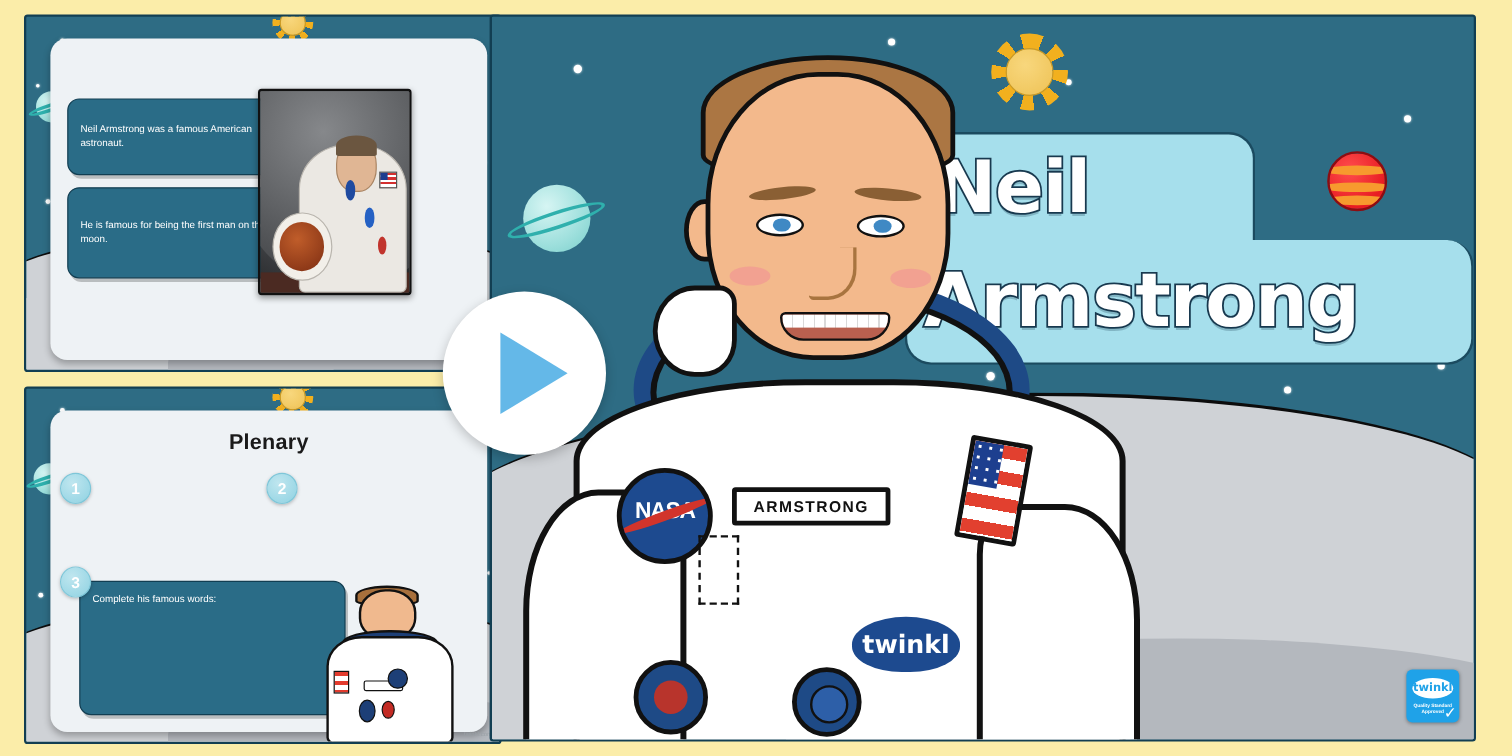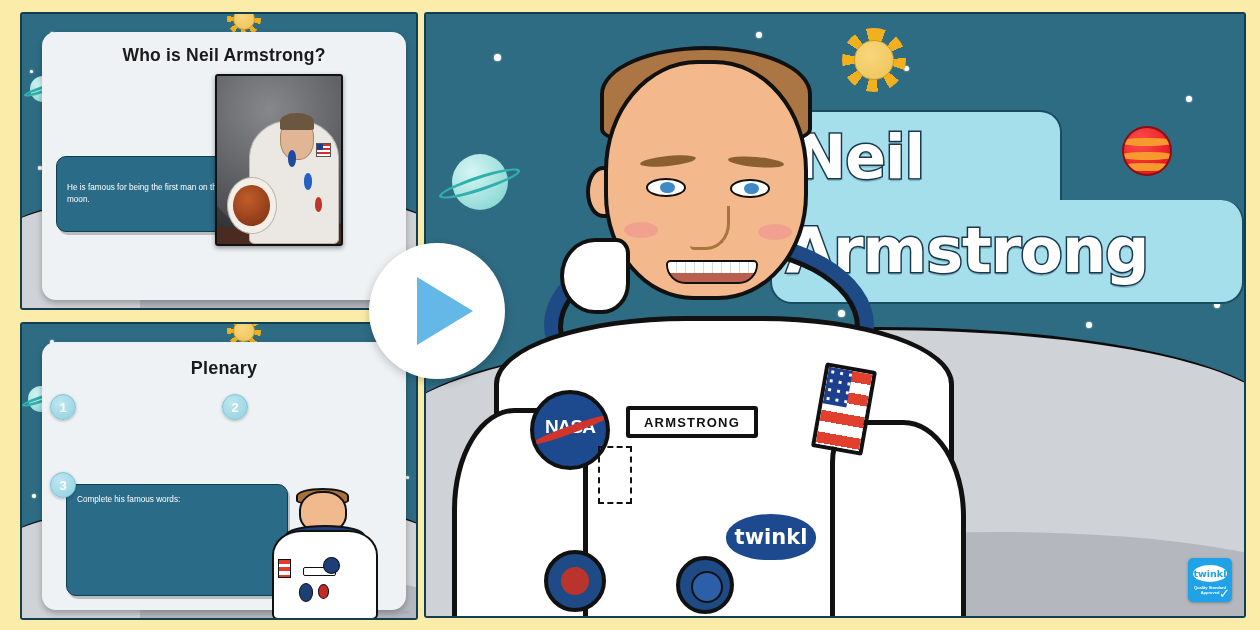--- a/index.html
+++ b/index.html
@@ -158,21 +158,21 @@
       background:#1d3f77; border:1.5px solid #111; border-radius:50%; }
   .toon .t-d2 { position:absolute; left:44%; top:73%; width:10%; height:11%;
       background:#c32b24; border:1.5px solid #111; border-radius:50%; }
   .toon .t-name { position:absolute; left:30%; top:60%; width:30%; height:7%;
       background:#fff; border:1.5px solid #111; border-radius:2px; }
 
   .watermark { position:absolute; right:6px; bottom:3px; font-size:5px; color:#9aa0a6; }
 
   
   #slide-main {
-    left: 424px; top: 12px; width: 822px; height: 606px; border-radius: 3px;
+    left: 408px; top: 12px; width: 822px; height: 606px; border-radius: 3px;
   }
   .title-panel {
     position: absolute; right: 6px; width: 472px;
     background: #A6DFEC; border: 2px solid #1b4b60;
     display: flex; align-items: center;
   }
   #tp1 { top: 96px; height: 92px; border-radius: 22px 22px 0 0; border-bottom: none; left: 344px; width: 292px; }
   #tp2 { top: 186px; height: 104px; border-radius: 0 22px 22px 22px; left: 344px; width: 474px; border-top: none; }
   .title-word {
     font-family: "DejaVu Sans", sans-serif;
@@ -313,22 +313,22 @@
     <div class="sun" style="left:205px;top:-12px;width:34px;height:34px;">
       <div class="rays"></div>
         <div class="core"></div>
     </div>
 
     <div class="ground2"></div>
     <div class="ground"></div>
     <div class="ground3"></div>
 
     <div class="card">
-      <div class="card-title">Who is Neil Armstrong?</div>
-
+
+      <div class="info-box" style="left:14px;top:50px;width:180px;height:64px;">Neil Armstrong was a famous American astronaut.</div>
 
       <div class="info-box" style="left:14px;top:124px;width:180px;height:76px;">He is famous for being the first man on the moon.</div>
 
       <div class="photo" style="left:173px;top:42px;width:128px;height:172px;">
         <div class="moonbg"></div>
         <div class="table"></div>
         <div class="suit"></div>
         <div class="head"></div>
         <div class="hair"></div>
         <div class="flagp"></div>

